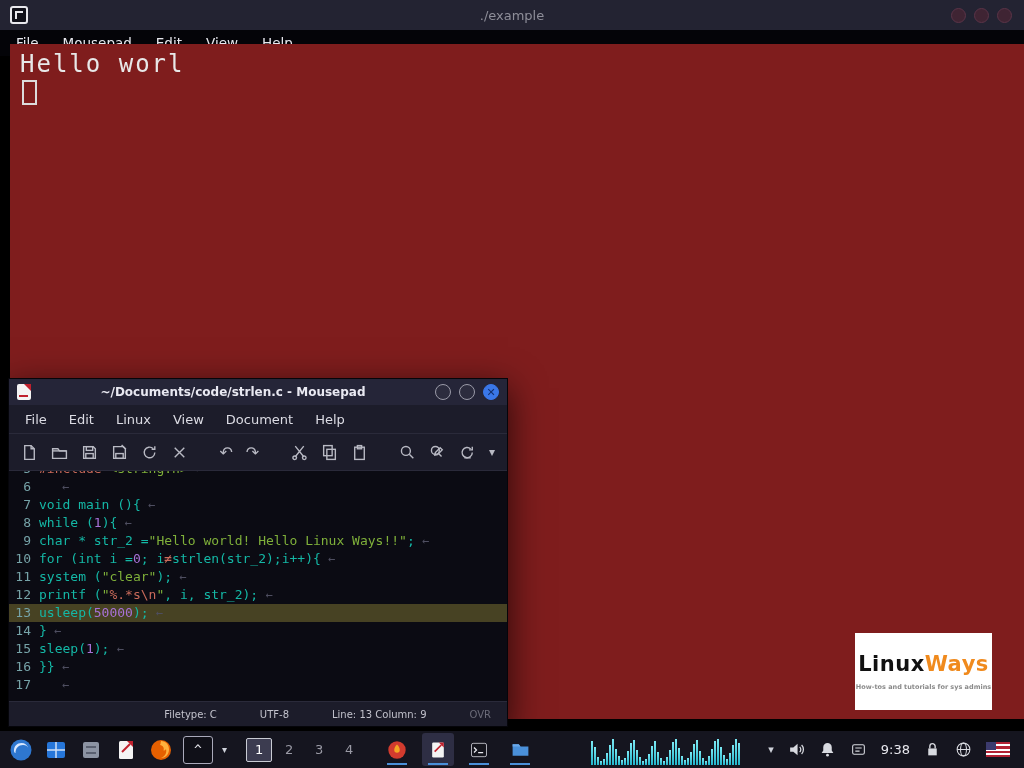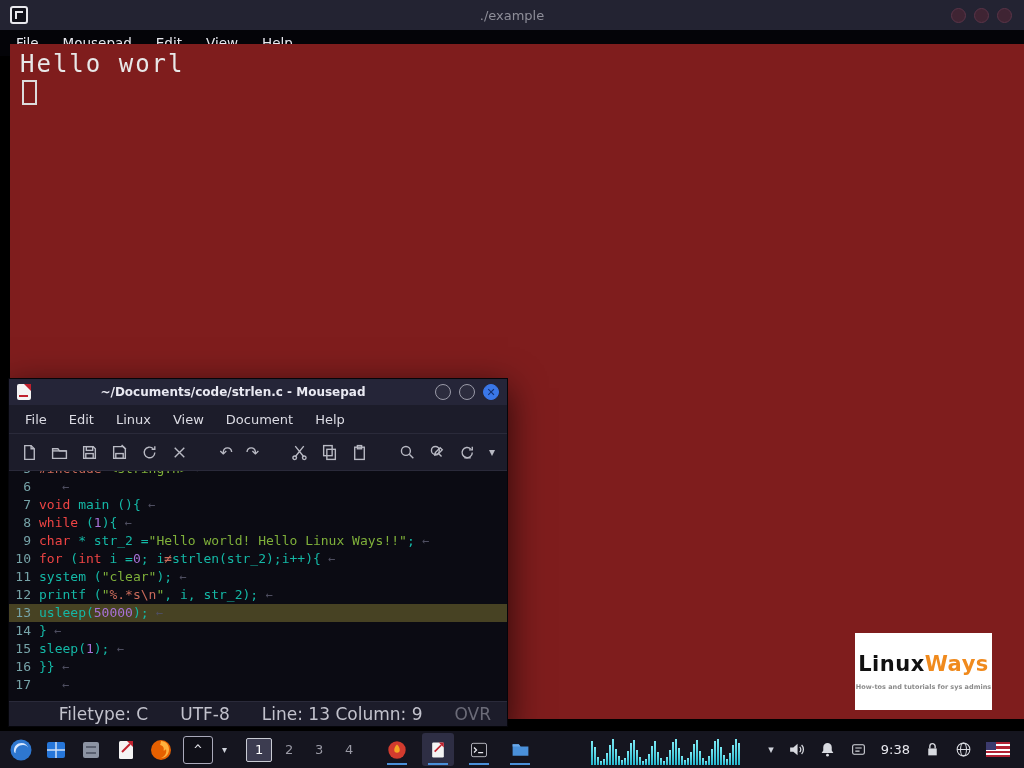--- a/index.html
+++ b/index.html
@@ -47,29 +47,29 @@
   .tb-gap{width:10px;}
   .tb-end{margin-left:auto;color:#b9bac4;font-size:12px;}
 
   .mp-editor{flex:1;background:#0b0b13;overflow:hidden;font-family:"DejaVu Sans Mono",monospace;
              font-size:13px;line-height:18px;position:relative;}
   .code-inner{margin-top:-11px;}
   .cline{display:flex;white-space:pre;}
   .cline.cur{background:#474223;}
   .lnum{width:22px;text-align:right;margin-right:8px;color:#76a3a8;flex:0 0 22px;}
   .tok-pln{color:#14b8a6;}
-  .tok-kw{color:#ef4444;}
+  .tok-kw{color:#14b8a6;}
   .tok-str{color:#7fb03a;}
   .tok-num{color:#a872d8;}
   .tok-fmt{color:#c96a5a;text-align:center;}
   .tok-op{color:#c96a5a;}
   .eol{color:#4e4e60;font-size:12px;}
 
   .mp-status{height:25px;background:#1c1c2a;border-top:1px solid #2a2a3a;display:flex;align-items:center;
-             justify-content:flex-end;gap:32px;padding-right:16px;color:#c2c2cc;font-size:17px;flex:0 0 25px;}
+             justify-content:flex-end;gap:43px;padding-right:16px;color:#c2c2cc;font-size:10px;flex:0 0 25px;}
   .mp-status .ovr{color:#6b6b78;}
 
   
   .logo{position:absolute;left:855px;top:633px;width:137px;height:77px;background:#fff;
         display:flex;flex-direction:column;align-items:center;justify-content:center;}
   .logo .brand{font-size:21px;font-weight:bold;color:#111;letter-spacing:.5px;}
   .logo .brand .ways{color:#f08a1d;font-weight:bold;}
   .logo .tagline{font-size:6.5px;color:#8a8a8a;margin-top:7px;font-weight:bold;}
 
   

